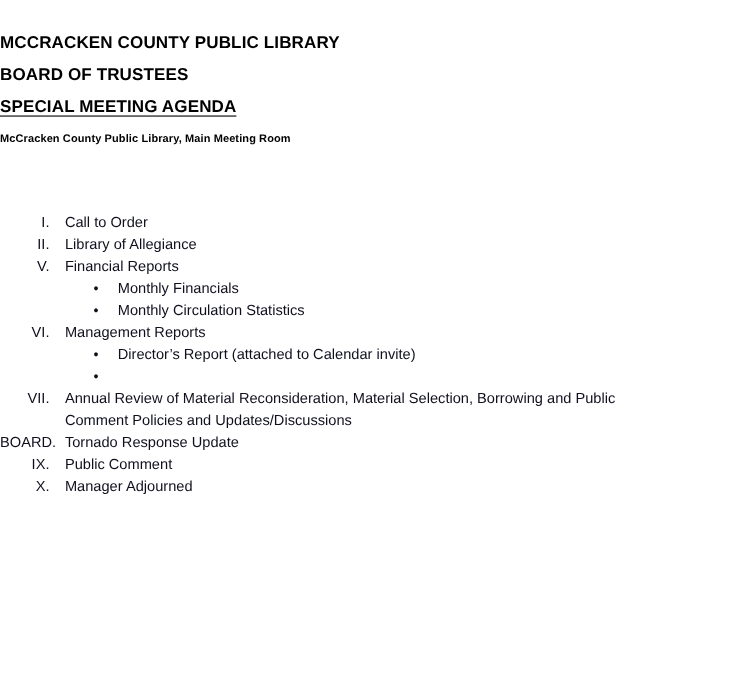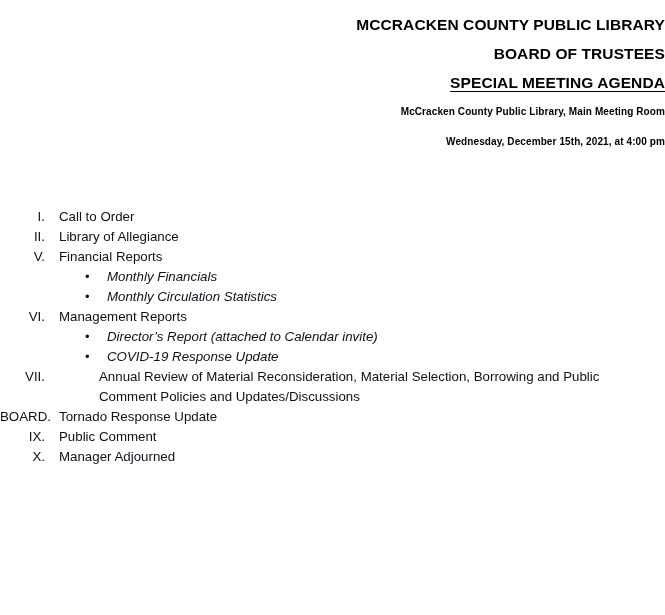--- a/index.html
+++ b/index.html
@@ -12,22 +12,22 @@
     width: 665px;
     height: 615px;
     font-family: "Liberation Sans", sans-serif;
     color: #0f0f1e;
     overflow: hidden;
     position: relative;
   }
 
   
   .doc-header {
-    text-align: right;
-    padding-top: 10px;
+    text-align: left;
+    padding-top: 25px;
   }
   .hdr-line {
     font-weight: bold;
     color: #000000;
     letter-spacing: 0.1px;
   }
   .hdr-1, .hdr-2, .hdr-3 {
     font-size: 15.5px;
     line-height: 29px;
   }
@@ -56,51 +56,48 @@
     text-align: right;
     padding-right: 14px;
     box-sizing: content-box;
     white-space: nowrap;
   }
   .label {
     flex: 1;
   }
   .label.wrap {
     max-width: 560px;
-    margin-left: 40px;
   }
 
   
   .bullet-row {
     display: flex;
     align-items: flex-start;
     line-height: 20px;
     font-size: 13.3px;
     padding-left: 85px;
   }
   .bullet-dot {
     width: 22px;
     min-width: 22px;
     line-height: 20px;
     font-size: 13px;
   }
   .bullet-text {
     flex: 1;
-    font-style: italic;
   }
 </style>
 </head>
 <body>
 
 <div class="doc-header">
   <div class="hdr-line hdr-1">MCCRACKEN COUNTY PUBLIC LIBRARY</div>
   <div class="hdr-line hdr-2">BOARD OF TRUSTEES</div>
   <div class="hdr-line hdr-3">SPECIAL MEETING AGENDA</div>
   <div class="hdr-line hdr-4">McCracken County Public Library, Main Meeting Room</div>
-  <div class="hdr-line hdr-5">Wednesday, December 15th, 2021, at 4:00 pm</div>
 </div>
 
 <div class="agenda">
 
   <div class="agenda-row">
     <span class="num">I.</span>
     <span class="label">Call to Order</span>
   </div>
 
   <div class="agenda-row">
@@ -130,21 +127,20 @@
     <span class="label">Management Reports</span>
   </div>
 
   <div class="bullet-row">
     <span class="bullet-dot">•</span>
     <span class="bullet-text">Director’s Report (attached to Calendar invite)</span>
   </div>
 
   <div class="bullet-row">
     <span class="bullet-dot">•</span>
-    <span class="bullet-text">COVID-19 Response Update</span>
   </div>
 
   <div class="agenda-row">
     <span class="num">VII.</span>
     <span class="label wrap">Annual Review of Material Reconsideration, Material Selection, Borrowing and Public Comment Policies and Updates/Discussions</span>
   </div>
 
   <div class="agenda-row">
     <span class="num">BOARD.</span>
     <span class="label">Tornado Response Update</span>

